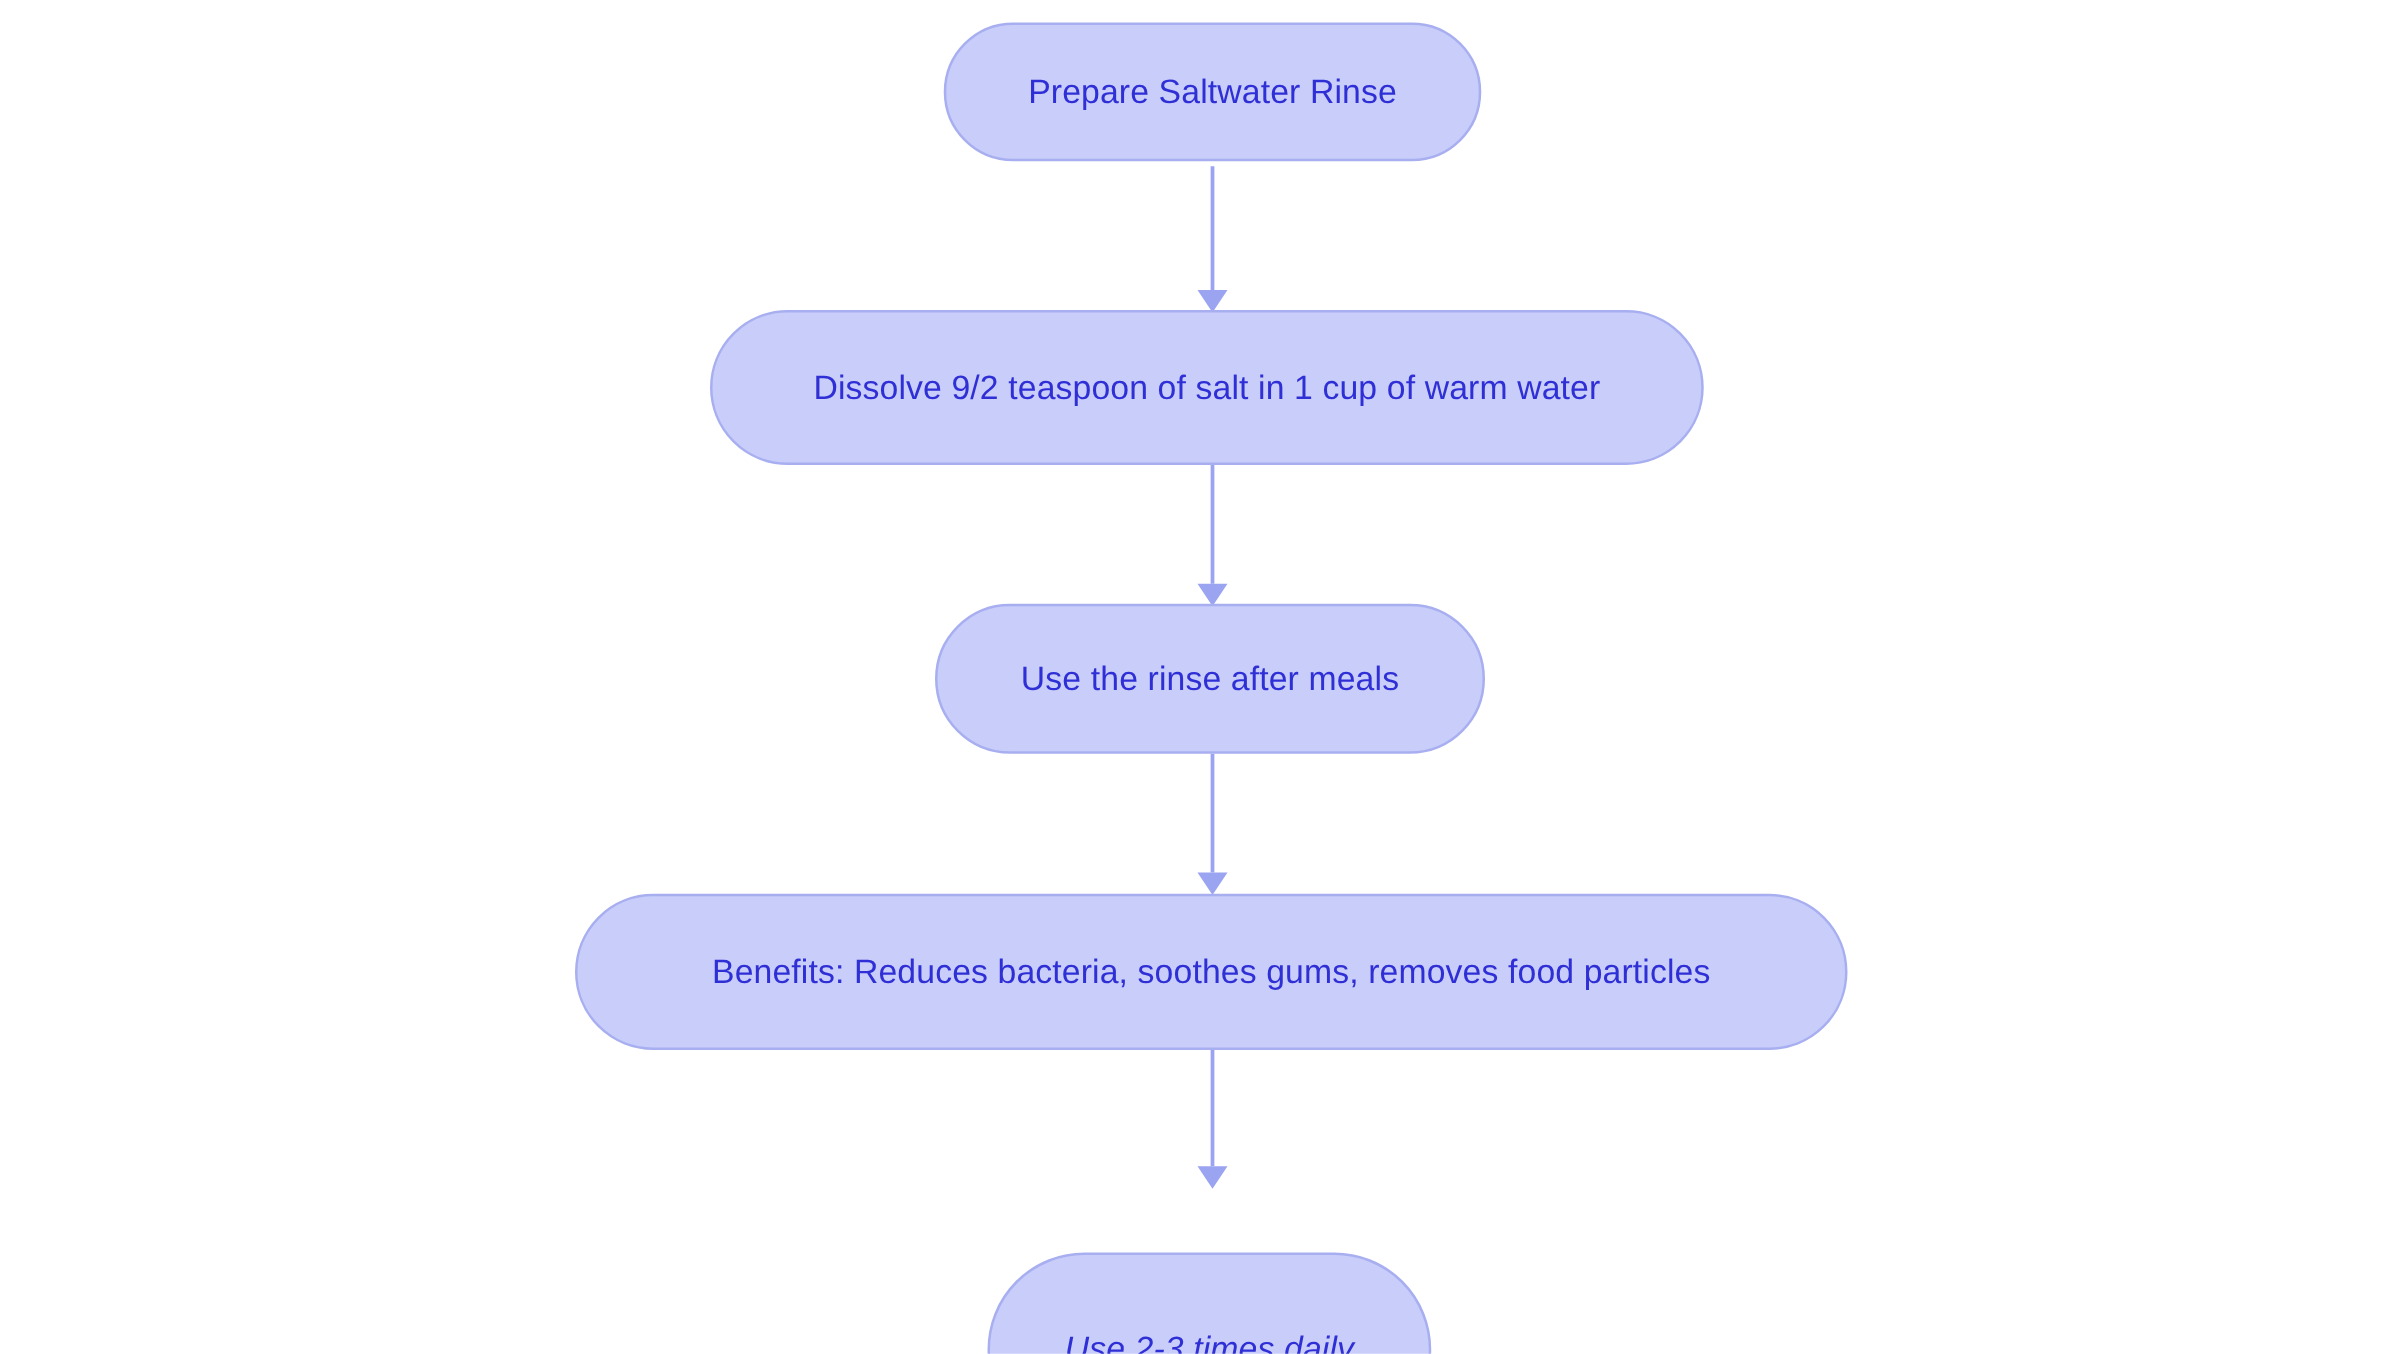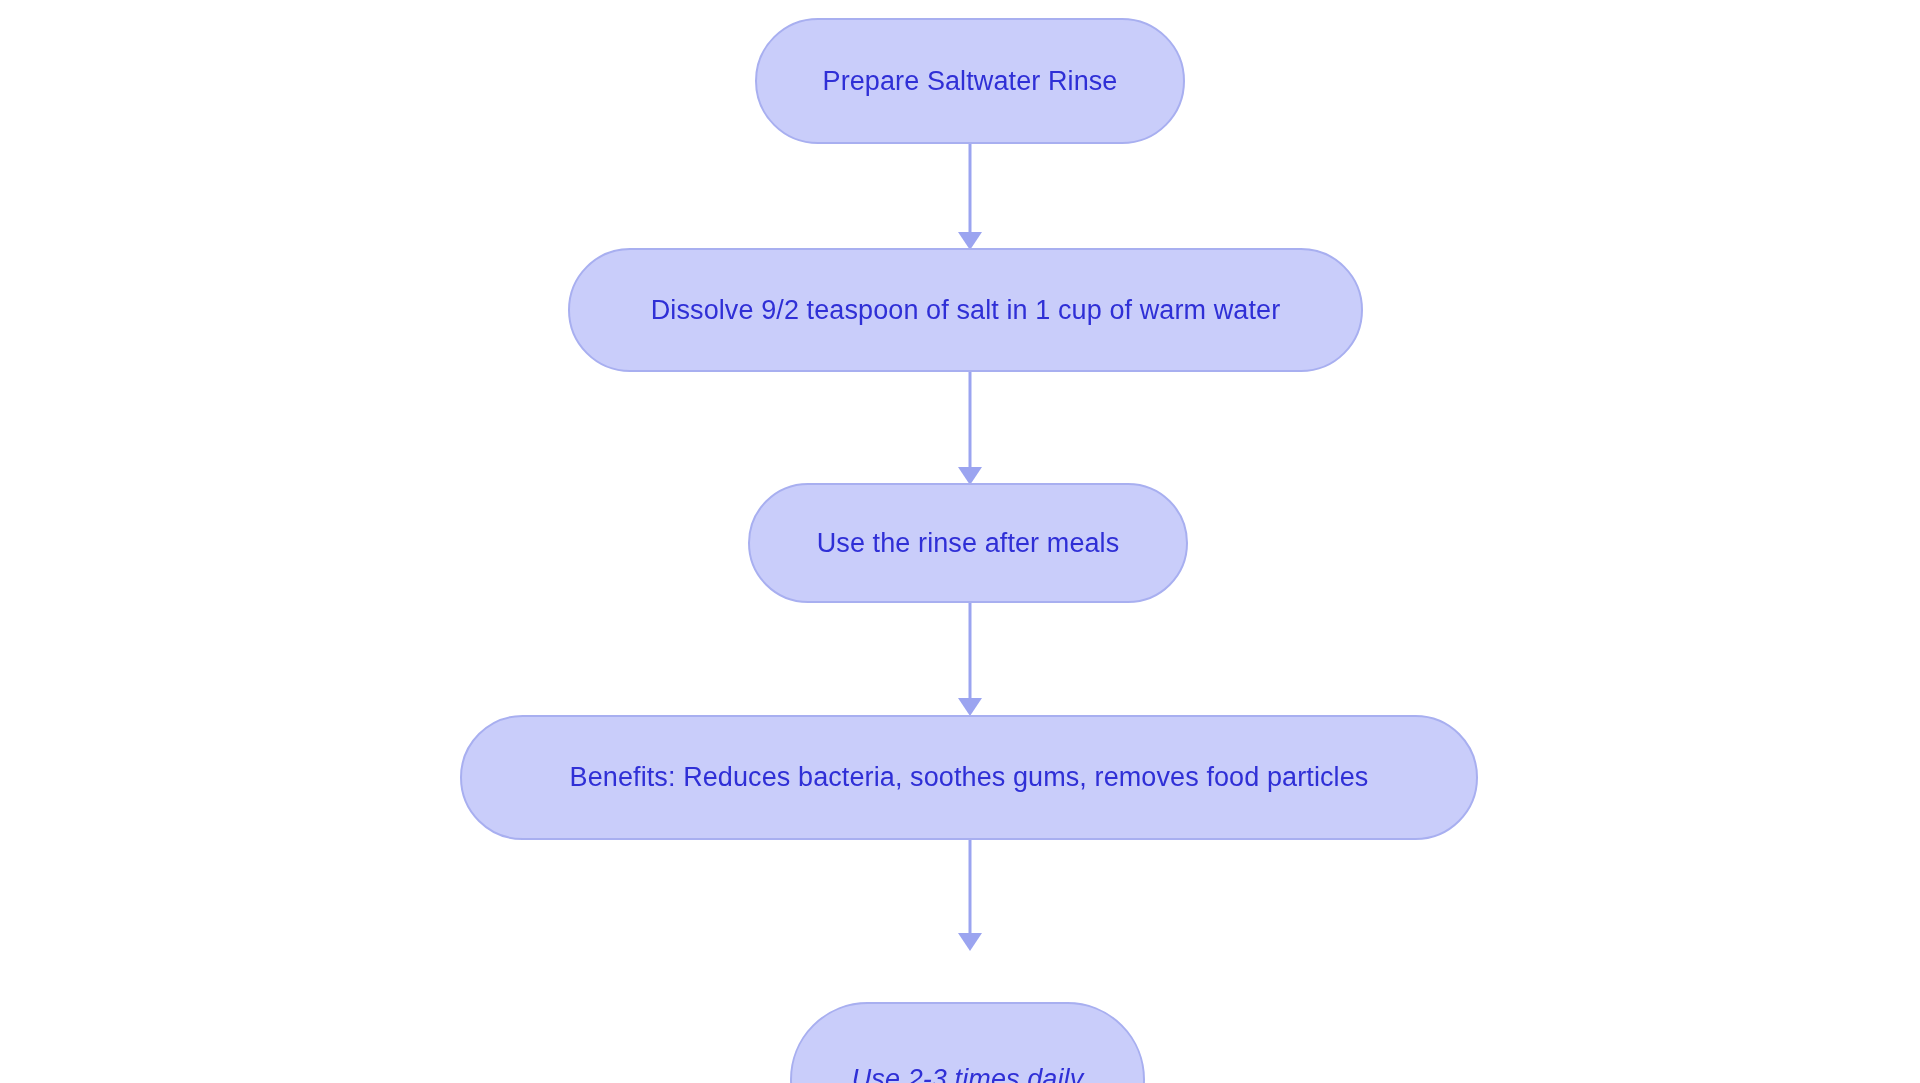--- a/index.html
+++ b/index.html
@@ -42,21 +42,21 @@
   .node-label {
     color: #2f2fd6;
     font-size: 27px;
     font-weight: 400;
     line-height: 1.2;
     letter-spacing: 0.1px;
     white-space: nowrap;
     padding: 0 26px;
   }
   
-  #node-1 { left: 755px;  top: 18px;   width: 430px;  height: 126px; }
+  #node-1 { left: 755px;  top: 18px;   width: 430px;  height: 111px; }
   #node-2 { left: 568px;  top: 248px;  width: 795px;  height: 124px; }
   #node-3 { left: 748px;  top: 483px;  width: 440px;  height: 120px; }
   #node-4 { left: 460px;  top: 715px;  width: 1018px; height: 125px; }
   #node-5 { left: 790px;  top: 1002px;  width: 355px;  height: 155px; font-style: italic; }
 </style>
 </head>
 <body>
 
 <div id="flowchart-canvas">
 

